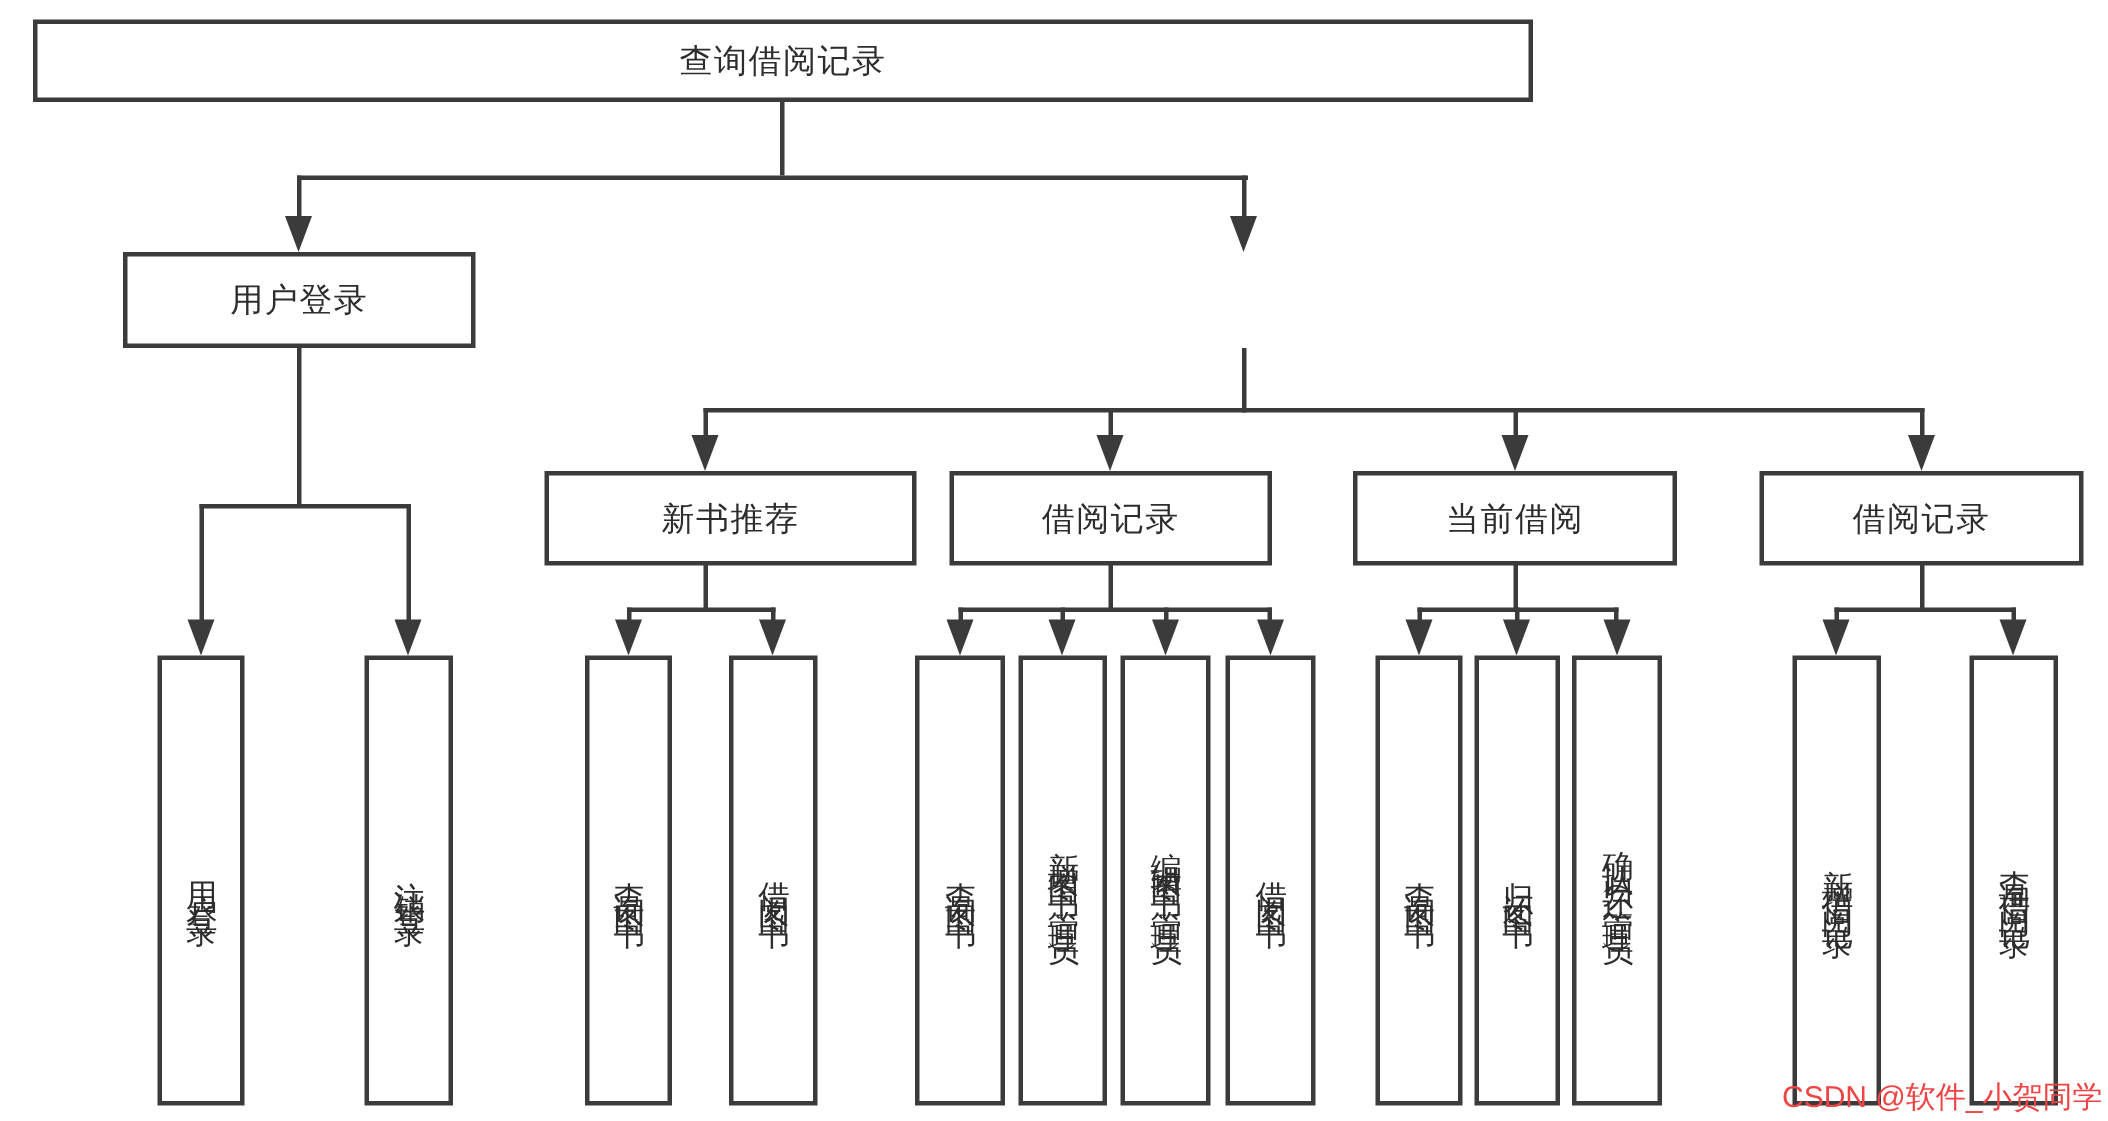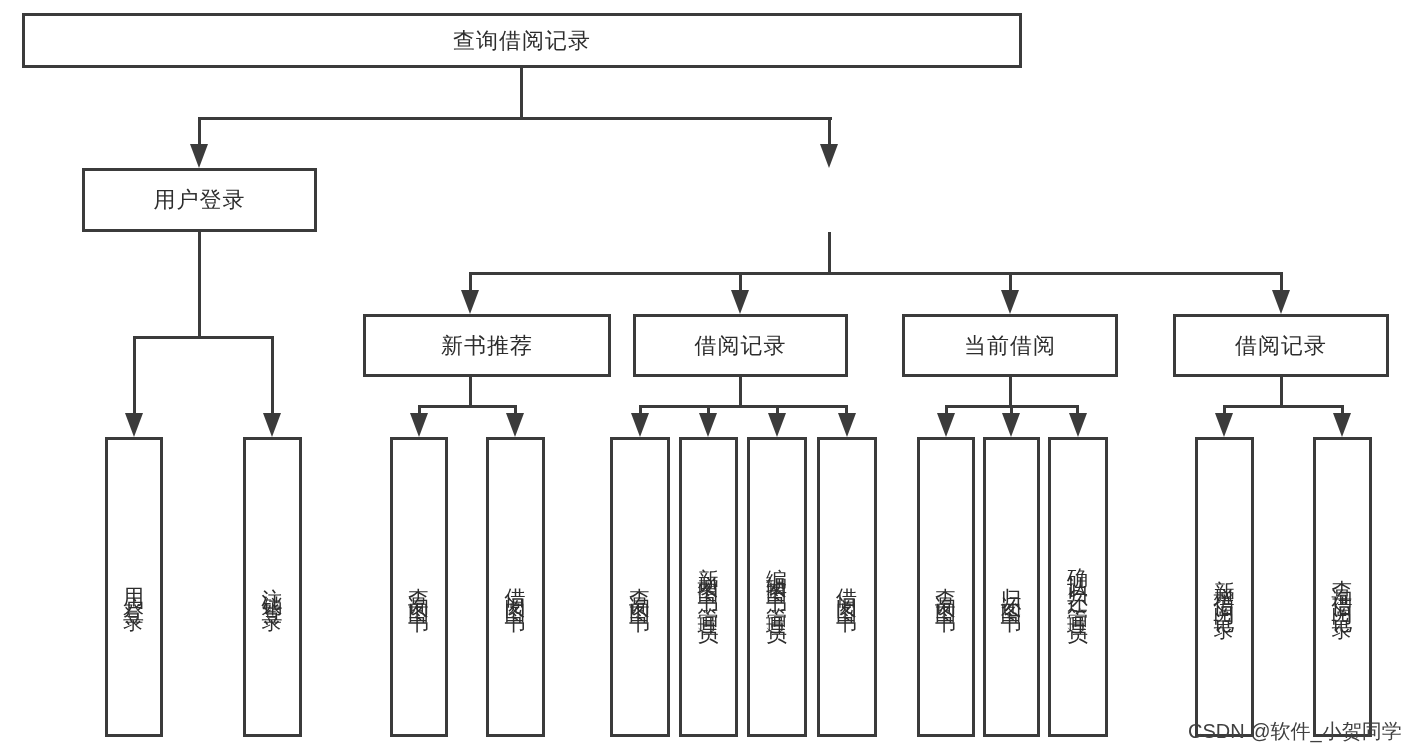--- a/index.html
+++ b/index.html
@@ -34,21 +34,21 @@
   .arrow {
     position: absolute; width: 0; height: 0;
     border-left: 9px solid transparent;
     border-right: 9px solid transparent;
     border-top: 24px solid #3b3b3b;
   }
   .watermark {
     position: absolute;
     left: 1188px; top: 718px;
     font-size: 20px;
-    color: #404040;
+    color: #ef4444;
     white-space: nowrap;
   }
 </style>
 </head>
 <body>
 
 <div class="canvas">
 
   <div class="box h" style="left:22px; top:13px; width:1000px; height:55px;">
     <span>查询借阅记录</span>

